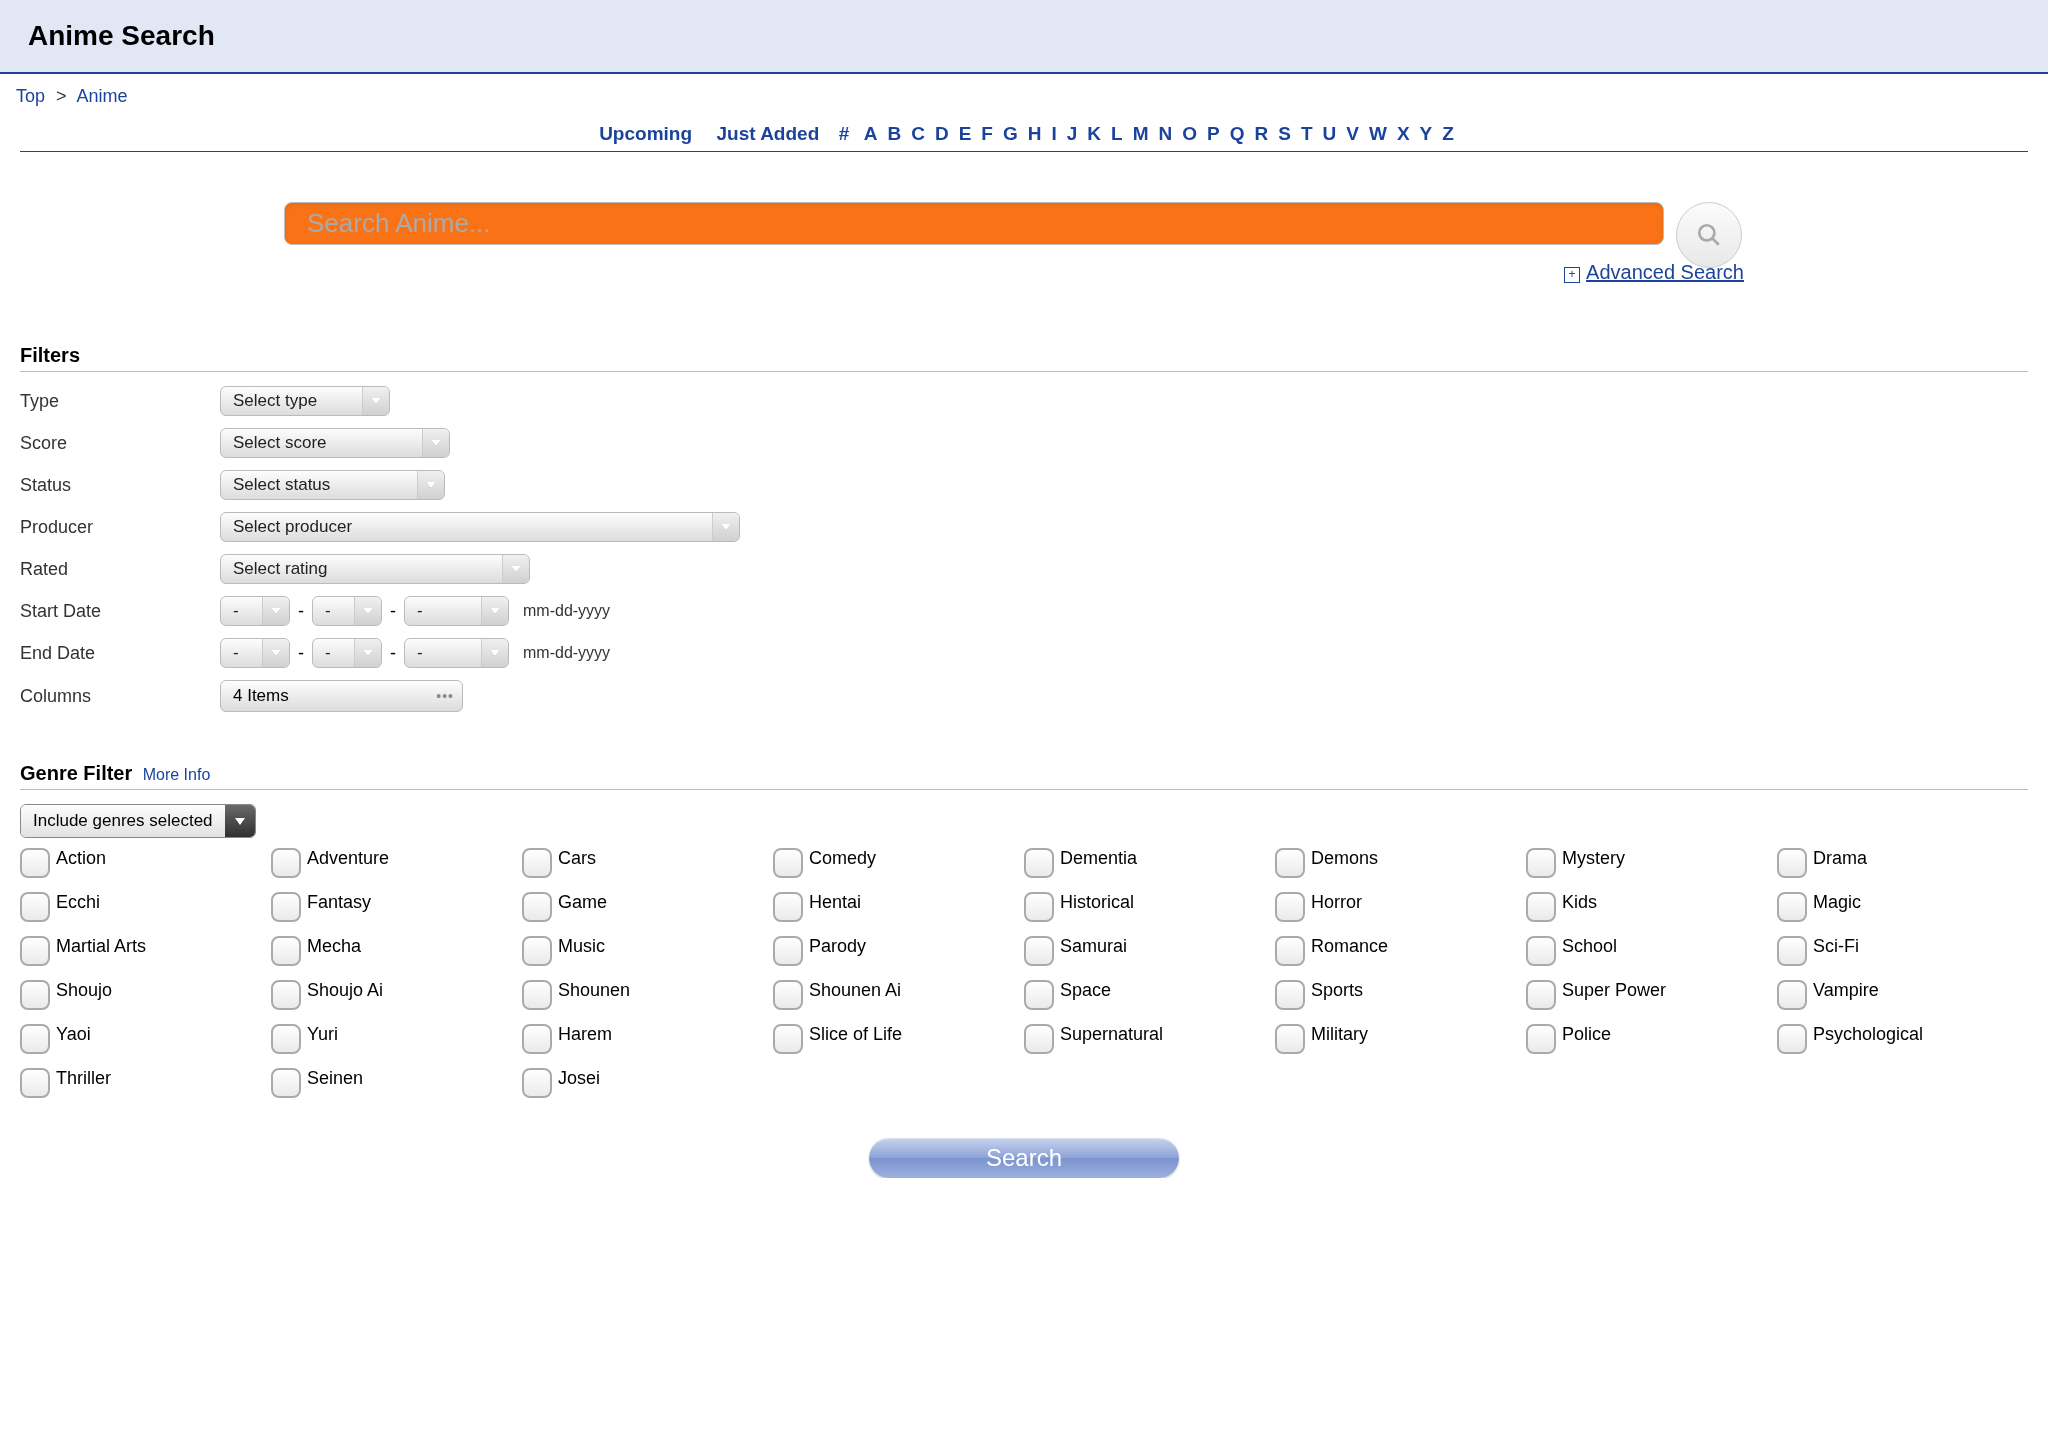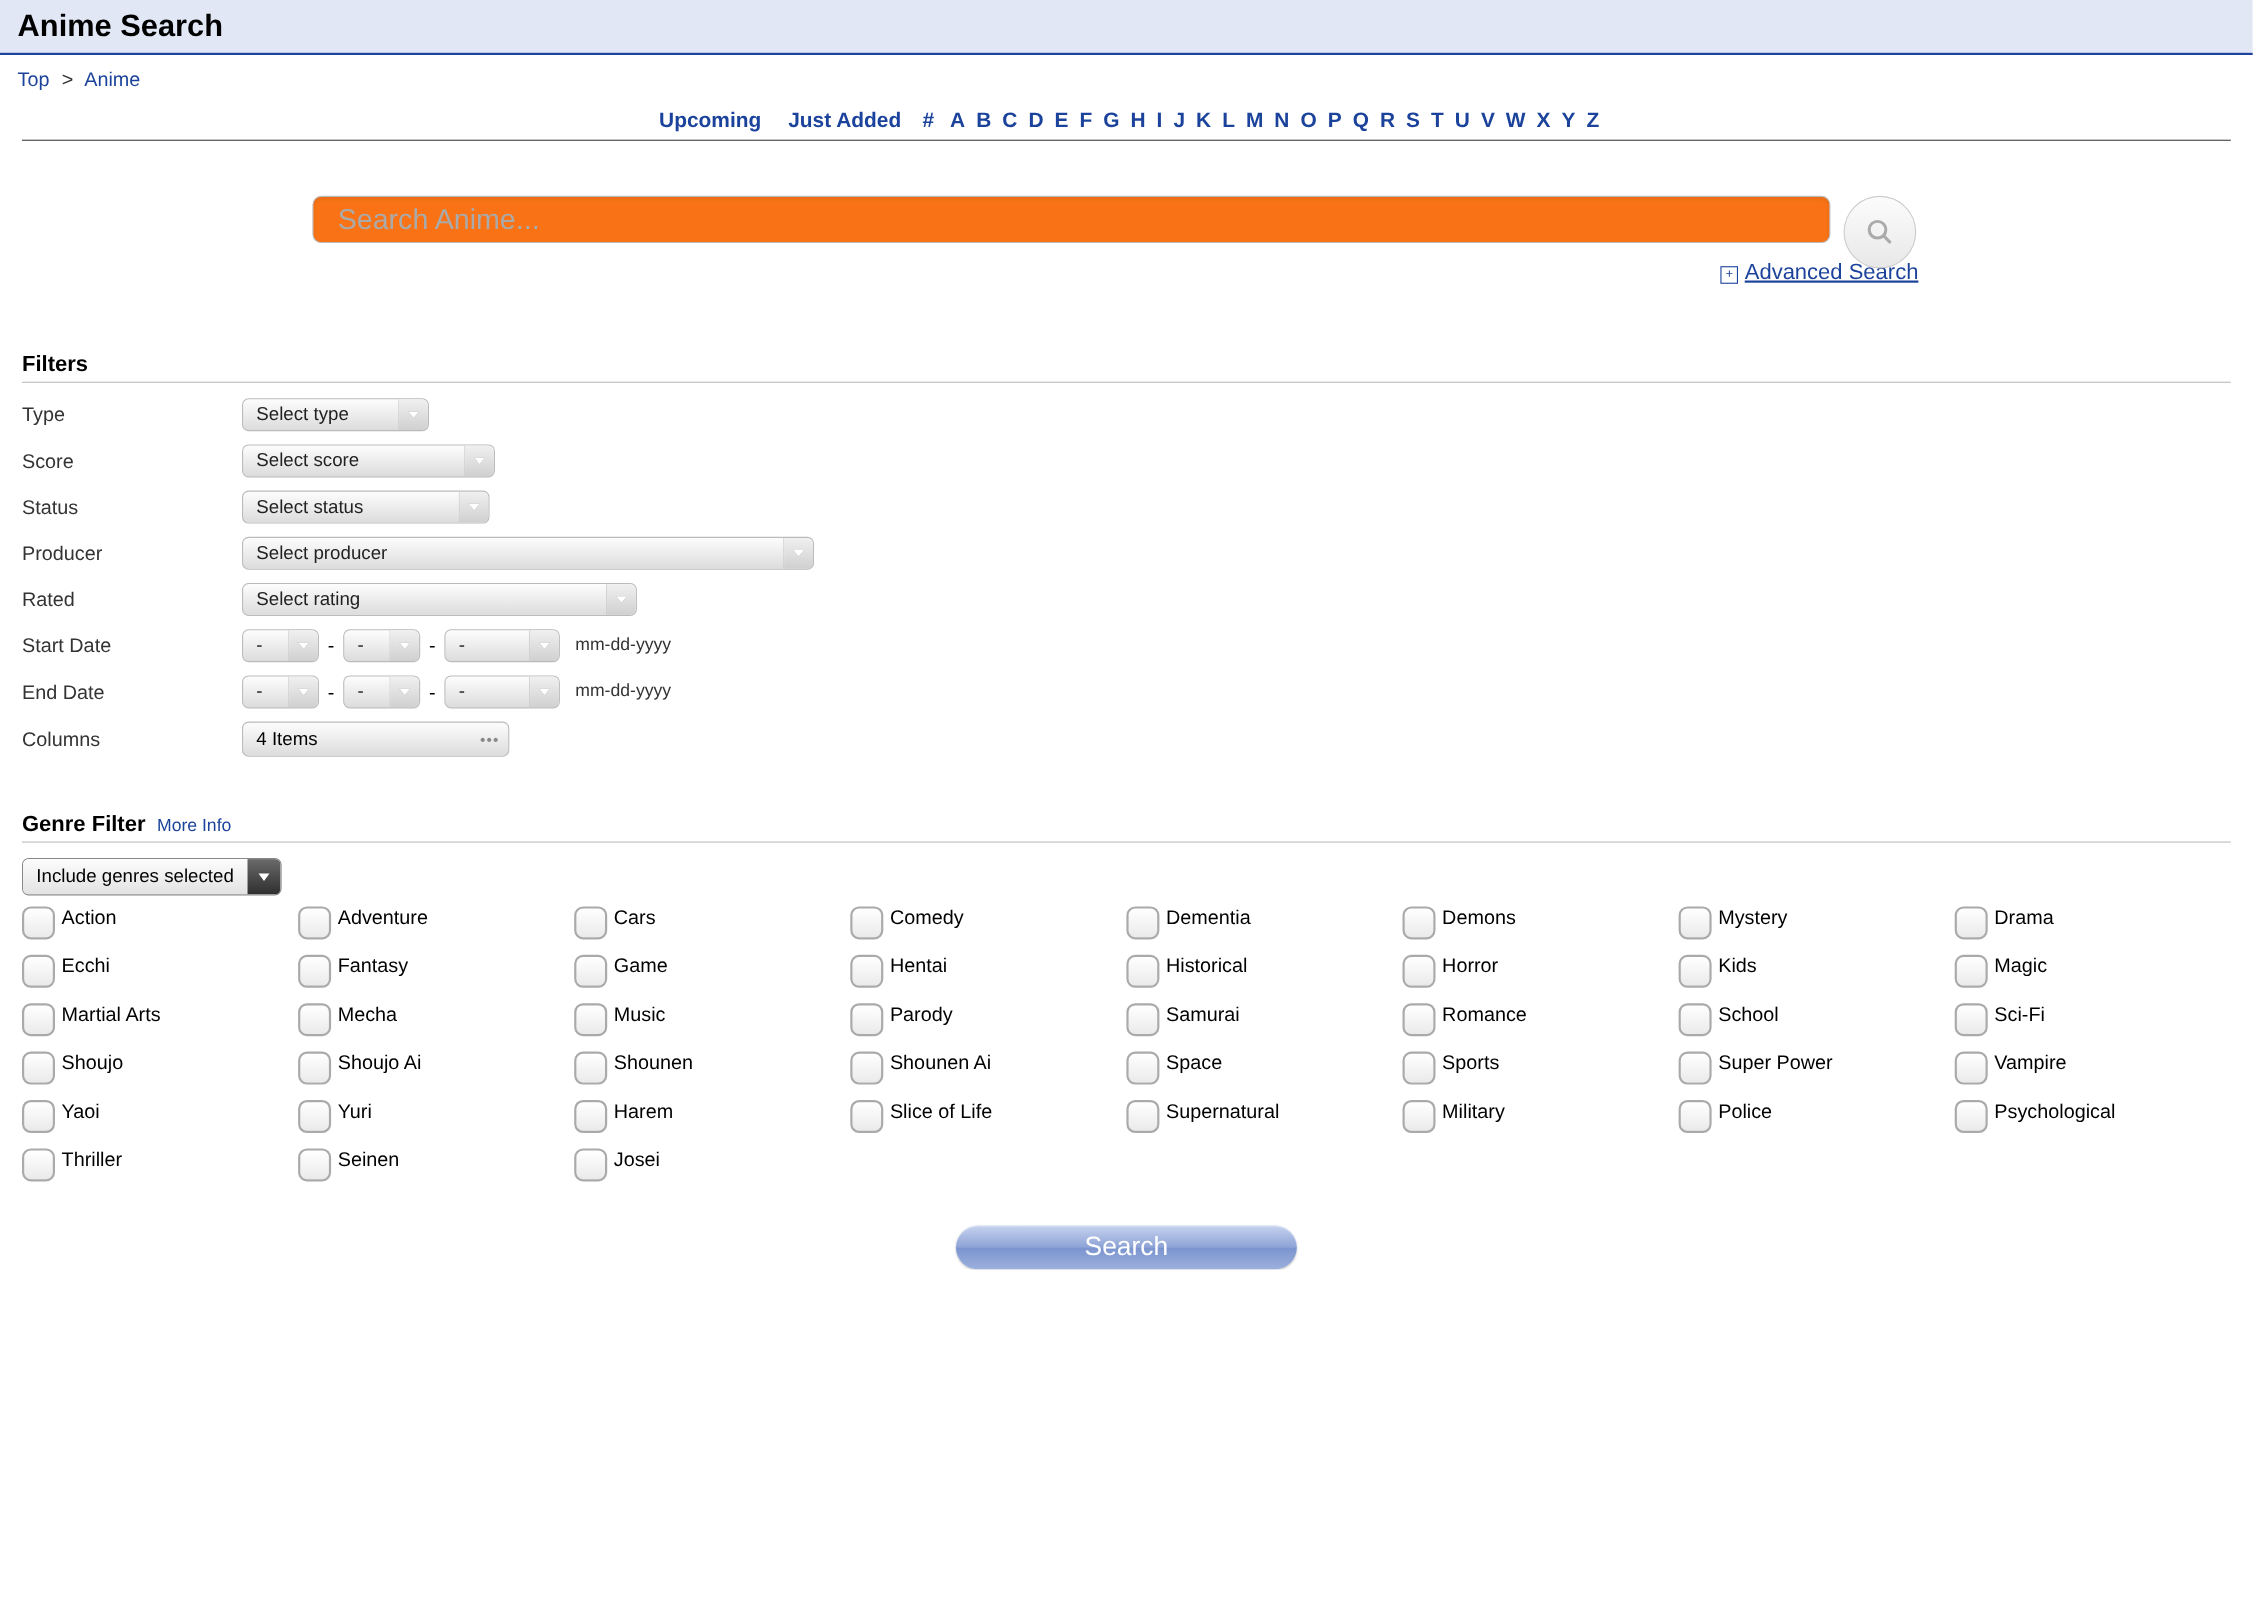--- a/index.html
+++ b/index.html
@@ -10,21 +10,21 @@
   color: #000;
   background: #fff;
   width: 2048px;
 }
 .header-bar {
   background: #e1e7f5;
   border-bottom: 2px solid #1c439b;
   padding: 8px 16px;
 }
 .header-bar h1 {
-  margin: 0;
+  margin: 12px;
   font-size: 28px;
   font-weight: bold;
   color: #000;
 }
 .breadcrumb {
   padding: 12px 16px 8px 16px;
   font-size: 18px;
 }
 .breadcrumb a {
   color: #1c439b;
@@ -360,21 +360,21 @@
     <div class="label">Producer</div>
     <div class="fake-select" style="width:520px">
       <span>Select producer</span>
       <span class="tri-end"></span>
         <span class="tri"></span>
     </div>
   </div>
 
   <div class="row">
     <div class="label">Rated</div>
-    <div class="fake-select" style="width:359px">
+    <div class="fake-select" style="width:310px">
       <span>Select rating</span>
       <span class="tri-end"></span>
         <span class="tri"></span>
     </div>
   </div>
 
   <div class="row">
     <div class="label">Start Date</div>
     <div class="fake-select" style="width:70px">
         <span>-</span>

